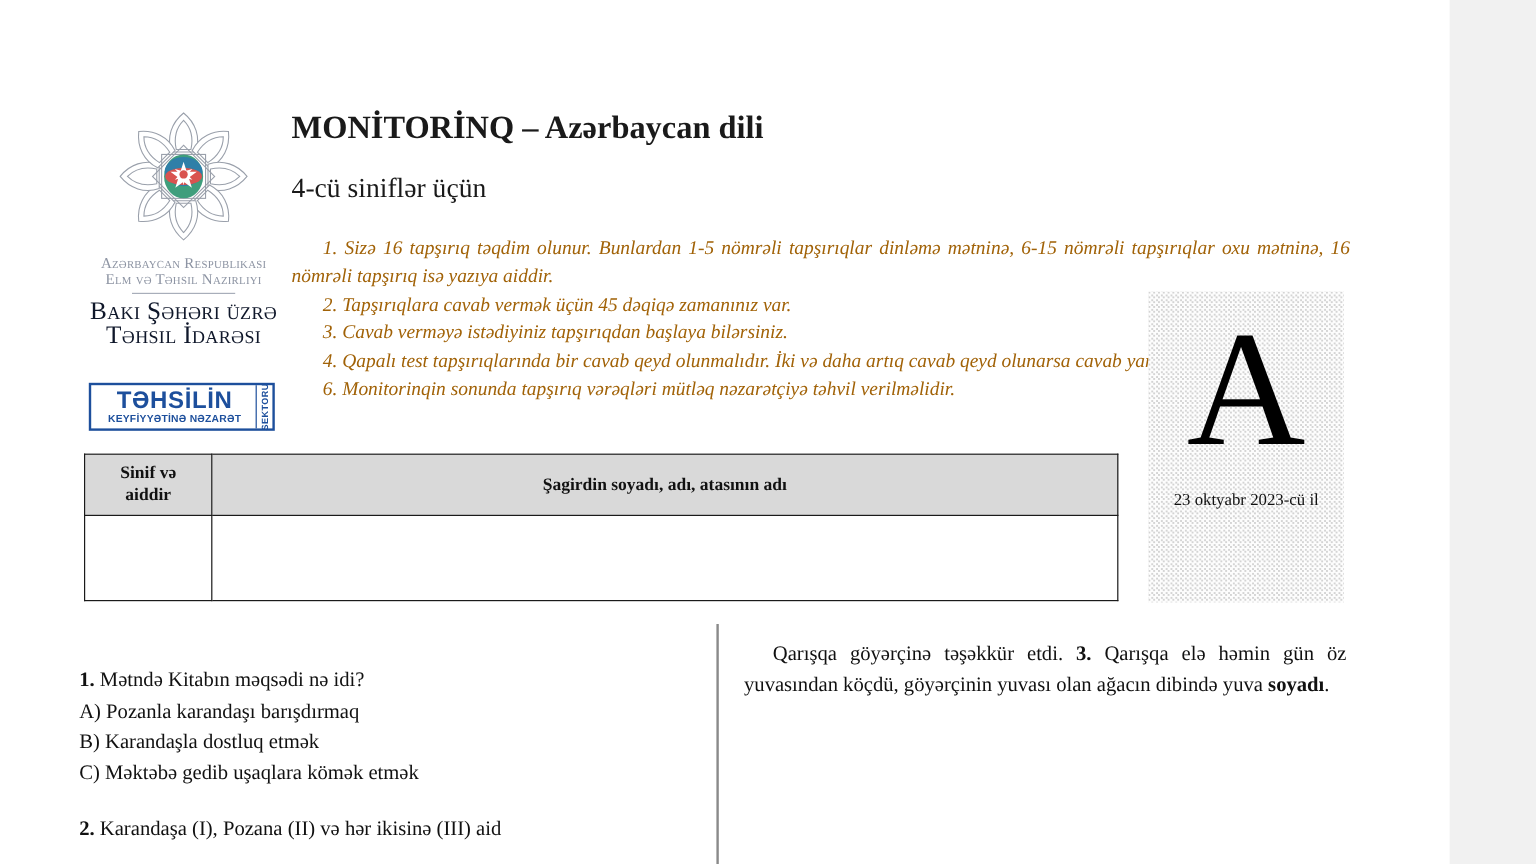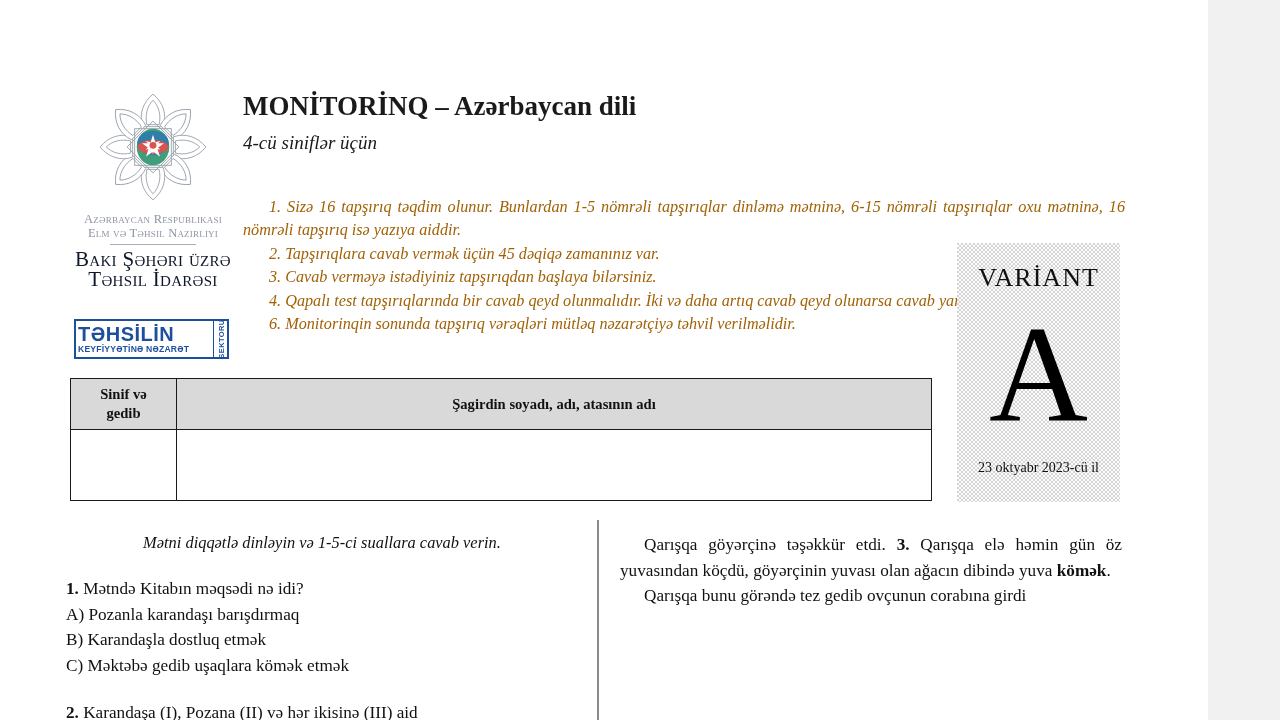--- a/index.html
+++ b/index.html
@@ -95,20 +95,21 @@
     box-sizing: border-box;
     display: flex;
     flex-direction: row;
     align-items: stretch;
   }
   #badge-main {
     flex: 1;
     display: flex;
     flex-direction: column;
     justify-content: center;
+    align-items: center;
     padding-left: 2px;
   }
   #badge-title {
     font-family: "Liberation Sans", sans-serif;
     font-weight: bold;
     color: #1d4f9c;
     font-size: 20px;
     line-height: 20px;
     letter-spacing: 0.5px;
   }
@@ -149,25 +150,24 @@
   }
   #doc-title {
     font-family: "Liberation Serif", serif;
     font-weight: bold;
     font-size: 27px;
     line-height: 32px;
     color: #1a1a1a;
   }
   #doc-subtitle {
     font-family: "Liberation Serif", serif;
-    font-style: italic;
-    font-size: 19px;
+    font-size: 23px;
     line-height: 30px;
     color: #1a1a1a;
-    margin-top: 6px;
+    margin-top: 20px;
   }
   #attention {
     font-family: "Liberation Serif", serif;
     font-weight: bold;
     font-size: 17px;
     line-height: 22px;
     color: #1a1a1a;
     margin-top: 1px;
   }
 
@@ -406,62 +406,59 @@
 
       <div id="instructions">
           <p>1. Sizə 16 tapşırıq təqdim olunur. Bunlardan 1-5 nömrəli tapşırıqlar dinləmə mətninə, 6-15 nömrəli tapşırıqlar oxu mətninə, 16 nömrəli tapşırıq isə yazıya aiddir.</p>
           <p>2. Tapşırıqlara cavab vermək üçün 45 dəqiqə zamanınız var.</p>
           <p>3. Cavab verməyə istədiyiniz tapşırıqdan başlaya bilərsiniz.</p>
           <p>4. Qapalı test tapşırıqlarında bir cavab qeyd olunmalıdır. İki və daha artıq cavab qeyd olunarsa cavab yanlış hesab olunur.</p>
           <p>6. Monitorinqin sonunda tapşırıq vərəqləri mütləq nəzarətçiyə təhvil verilməlidir.</p>
         </div>
 
       <div id="variant-box">
-        <div id="variant-label">VARİANT</div>
         <div id="variant-letter">A</div>
         <div id="variant-date">23 oktyabr 2023-cü il</div>
       </div>
     </div>
 
     <table id="student-table">
       <thead>
         <tr>
           <th class="col-index">
             <div>Sinif və</div>
-            <div>gedib</div>
+            <div>aiddir</div>
           </th>
           <th>Şagirdin soyadı, adı, atasının adı</th>
         </tr>
       </thead>
       <tbody>
         <tr>
           <td class="col-index"></td>
           <td></td>
         </tr>
       </tbody>
     </table>
 
     <div id="body-columns">
       <div id="col-divider"></div>
 
       <div id="col-left">
-        <div id="listen-instruction">Mətni diqqətlə dinləyin və 1-5-ci suallara cavab verin.</div>
         <div id="questions-container">
             <div class="question">
               <p class="q-stem"><span class="q-num">1. </span>Mətndə Kitabın məqsədi nə idi?</p>
               <p class="q-option">A) Pozanla karandaşı barışdırmaq</p>
               <p class="q-option">B) Karandaşla dostluq etmək</p>
               <p class="q-option">C) Məktəbə gedib uşaqlara kömək etmək</p>
             </div>
             <div class="question">
               <p class="q-stem"><span class="q-num">2. </span>Karandaşa (I), Pozana (II) və hər ikisinə (III) aid</p>
             </div>
           </div>
       </div>
 
       <div id="col-right">
-          <p>Qarışqa göyərçinə təşəkkür etdi. <b>3.</b> Qarışqa elə həmin gün öz yuvasından köçdü, göyərçinin yuvası olan ağacın dibində yuva <b>kömək</b>.</p>
-          <p>Qarışqa bunu görəndə tez gedib ovçunun corabına girdi</p>
+          <p>Qarışqa göyərçinə təşəkkür etdi. <b>3.</b> Qarışqa elə həmin gün öz yuvasından köçdü, göyərçinin yuvası olan ağacın dibində yuva <b>soyadı</b>.</p>
         </div>
     </div>
 
   </div>
 </div>
 
 </body></html>

